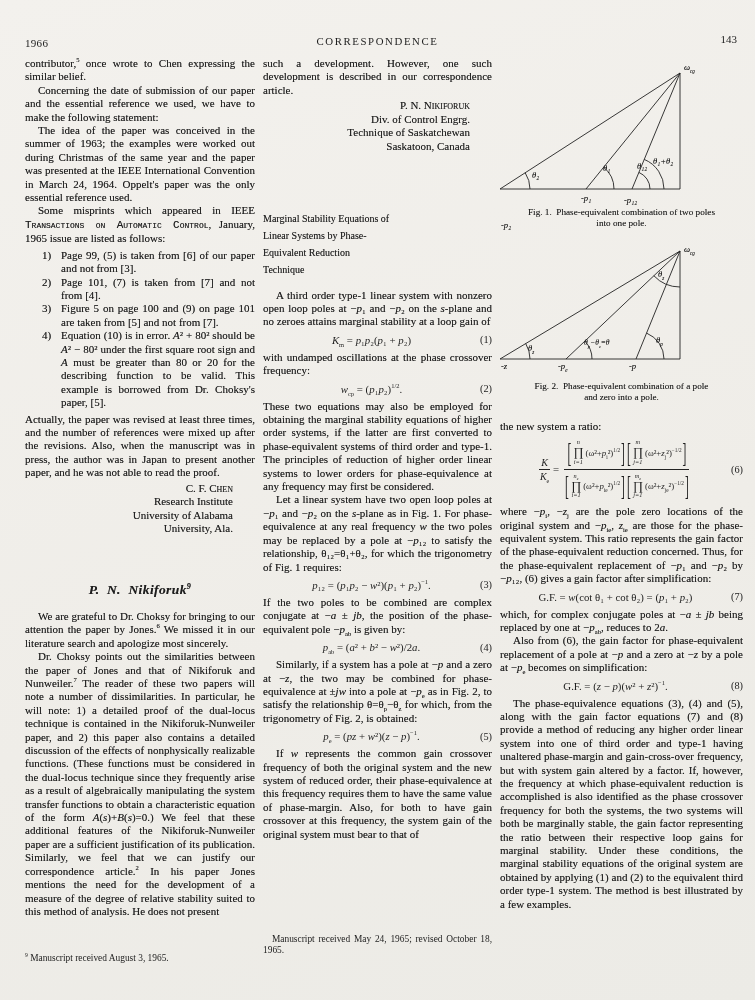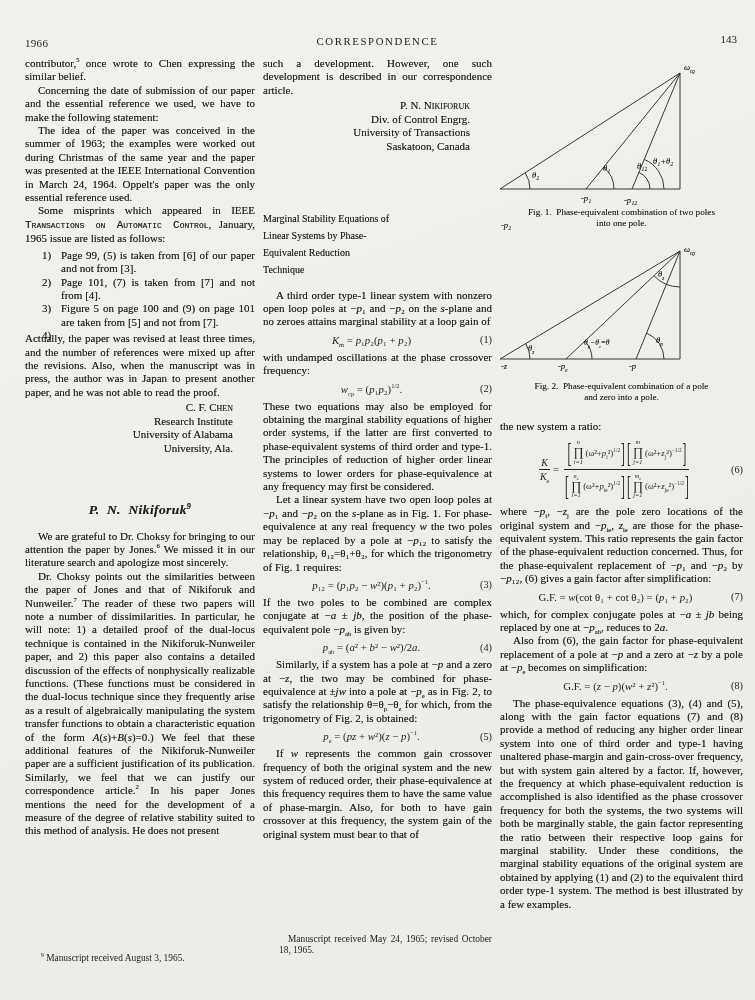--- a/index.html
+++ b/index.html
@@ -24,21 +24,21 @@
   .ind{text-indent:13px;}
   .sc{font-variant:small-caps;font-family:Liberation Mono, monospace;}
   sup{font-size:.6em;line-height:0;}
   sub{font-size:.6em;line-height:0;}
   .li{position:relative;padding-left:36px;margin:0;}
   .li .li-no{position:absolute;left:17px;top:0;}
   .sig{text-align:right;padding-right:22px;font-size:11px;line-height:13.6px;margin-top:2px;text-shadow:0 0 .35px rgba(30,30,30,.5);}
   .sig .name{font-variant:small-caps;}
   .reply-head{font-size:13.5px;font-style:italic;margin:46px 0 12px;letter-spacing:.4px;text-shadow:0 0 .35px rgba(30,30,30,.5);text-align:center;}
   .sect-head{font-size:10px;font-weight:normal;line-height:17px;margin:56px 0 11px;text-shadow:0 0 .4px rgba(30,30,30,.5);}
-  .footnote{position:absolute;left:16px;right:0;font-size:9.4px;line-height:11.6px;text-align:justify;}
+  .footnote{position:absolute;left:0;right:0;font-size:9.4px;line-height:11.6px;text-align:justify;}
   #fn1{bottom:6px;}
   #fn2{bottom:14px;text-indent:9px;}
   
   .eqrow{display:flex;align-items:center;margin:5px 0;font-size:10.8px;}
   .eqbody{flex:1;text-align:center;font-style:normal;}
   .eqno{font-size:10.3px;}
   
   .eq6 .eqbody{display:flex;align-items:center;justify-content:center;}
   .kfrac{display:inline-flex;flex-direction:column;text-align:center;vertical-align:middle;font-size:10px;line-height:1.1;}
   .kfn{border-bottom:.9px solid #222;padding:0 2px 1px;}
@@ -75,41 +75,41 @@
 
   <div class="col" id="col1">
     <p class="para">contributor,<sup>5</sup> once wrote to Chen expressing the similar belief.</p>
     <p class="para ind">Concerning the date of submission of our paper and the essential reference we used, we have to make the following statement:</p>
     <p class="para ind">The idea of the paper was conceived in the summer of 1963; the examples were worked out during Christmas of the same year and the paper was presented at the IEEE International Convention in March 24, 1964. Oppelt's paper was the only essential reference used.</p>
     <p class="para ind">Some misprints which appeared in IEEE <span class="sc">Transactions on Automatic Control</span>, January, 1965 issue are listed as follows:</p>
     <div style="margin:3px 0;">
       <p class="para li"><span class="li-no">1)</span><span>Page 99, (5) is taken from [6] of our paper and not from [3].</span></p>
       <p class="para li"><span class="li-no">2)</span><span>Page 101, (7) is taken from [7] and not from [4].</span></p>
       <p class="para li"><span class="li-no">3)</span><span>Figure 5 on page 100 and (9) on page 101 are taken from [5] and not from [7].</span></p>
-      <p class="para li"><span class="li-no">4)</span></p>
+      <p class="para li"><span class="li-no">4)</span><span>Equation (10) is in error. <i>A</i>² + 80² should be <i>A</i>² − 80² under the first square root sign and <i>A</i> must be greater than 80 or 20 for the describing function to be valid. This example is borrowed from Dr. Choksy's paper, [5].</span></p>
     </div>
     <p class="para" style="margin-top:3px;">Actually, the paper was revised at least three times, and the number of references were mixed up after the revisions. Also, when the manuscript was in press, the author was in Japan to present another paper, and he was not able to read the proof.</p>
     <div class="sig">
       <div class="name">C. F. Chen</div>
       <div>Research Institute</div>
       <div>University of Alabama</div>
       <div>University, Ala.</div>
     </div>
     <h3 class="reply-head"><i>P.&nbsp; N.&nbsp; Nikiforuk</i><sup>9</sup></h3>
     <p class="para ind">We are grateful to Dr. Choksy for bringing to our attention the paper by Jones.<sup>6</sup> We missed it in our literature search and apologize most sincerely.</p>
     <p class="para ind">Dr. Choksy points out the similarities between the paper of Jones and that of Nikiforuk and Nunweiler.<sup>7</sup> The reader of these two papers will note a number of dissimilarities. In particular, he will note: 1) a detailed proof of the dual-locus technique is contained in the Nikiforuk-Nunweiler paper, and 2) this paper also contains a detailed discussion of the effects of nonphysically realizable functions. (These functions must be considered in the dual-locus technique since they frequently arise as a result of algebraically manipulating the system transfer functions to obtain a characteristic equation of the form <i>A</i>(<i>s</i>)+<i>B</i>(<i>s</i>)=0.) We feel that these additional features of the Nikiforuk-Nunweiler paper are a sufficient justification of its publication. Similarly, we feel that we can justify our correspondence article.<sup>2</sup> In his paper Jones mentions the need for the development of a measure of the degree of relative stability suited to this method of analysis. He does not present</p>
     <div class="footnote" id="fn1"><sup>9</sup> Manuscript received August 3, 1965.</div>
   </div>
 
   <div class="col" id="col2">
     <p class="para">such a development. However, one such development is described in our correspondence article.</p>
     <div class="sig">
       <div class="name">P. N. Nikiforuk</div>
       <div>Div. of Control Engrg.</div>
-      <div>University of Transactions</div>
+      <div>Technique of Saskatchewan</div>
       <div>Saskatoon, Canada</div>
     </div>
     <h2 class="sect-head">Marginal Stability Equations of<br>Linear Systems by Phase-<br>Equivalent Reduction<br>Technique</h2>
     <p class="para ind">A third order type-1 linear system with nonzero open loop poles at −<i>p</i>₁ and −<i>p</i>₂ on the <i>s</i>-plane and no zeroes attains marginal stability at a loop gain of</p>
     <div class="eqrow">
         <span class="eqbody"><i>K</i><sub>m</sub> = <i>p</i>₁<i>p</i>₂(<i>p</i>₁ + <i>p</i>₂)</span>
         <span class="eqno">(1)</span>
       </div>
     <p class="para">with undamped oscillations at the phase crossover frequency:</p>
     <div class="eqrow">

